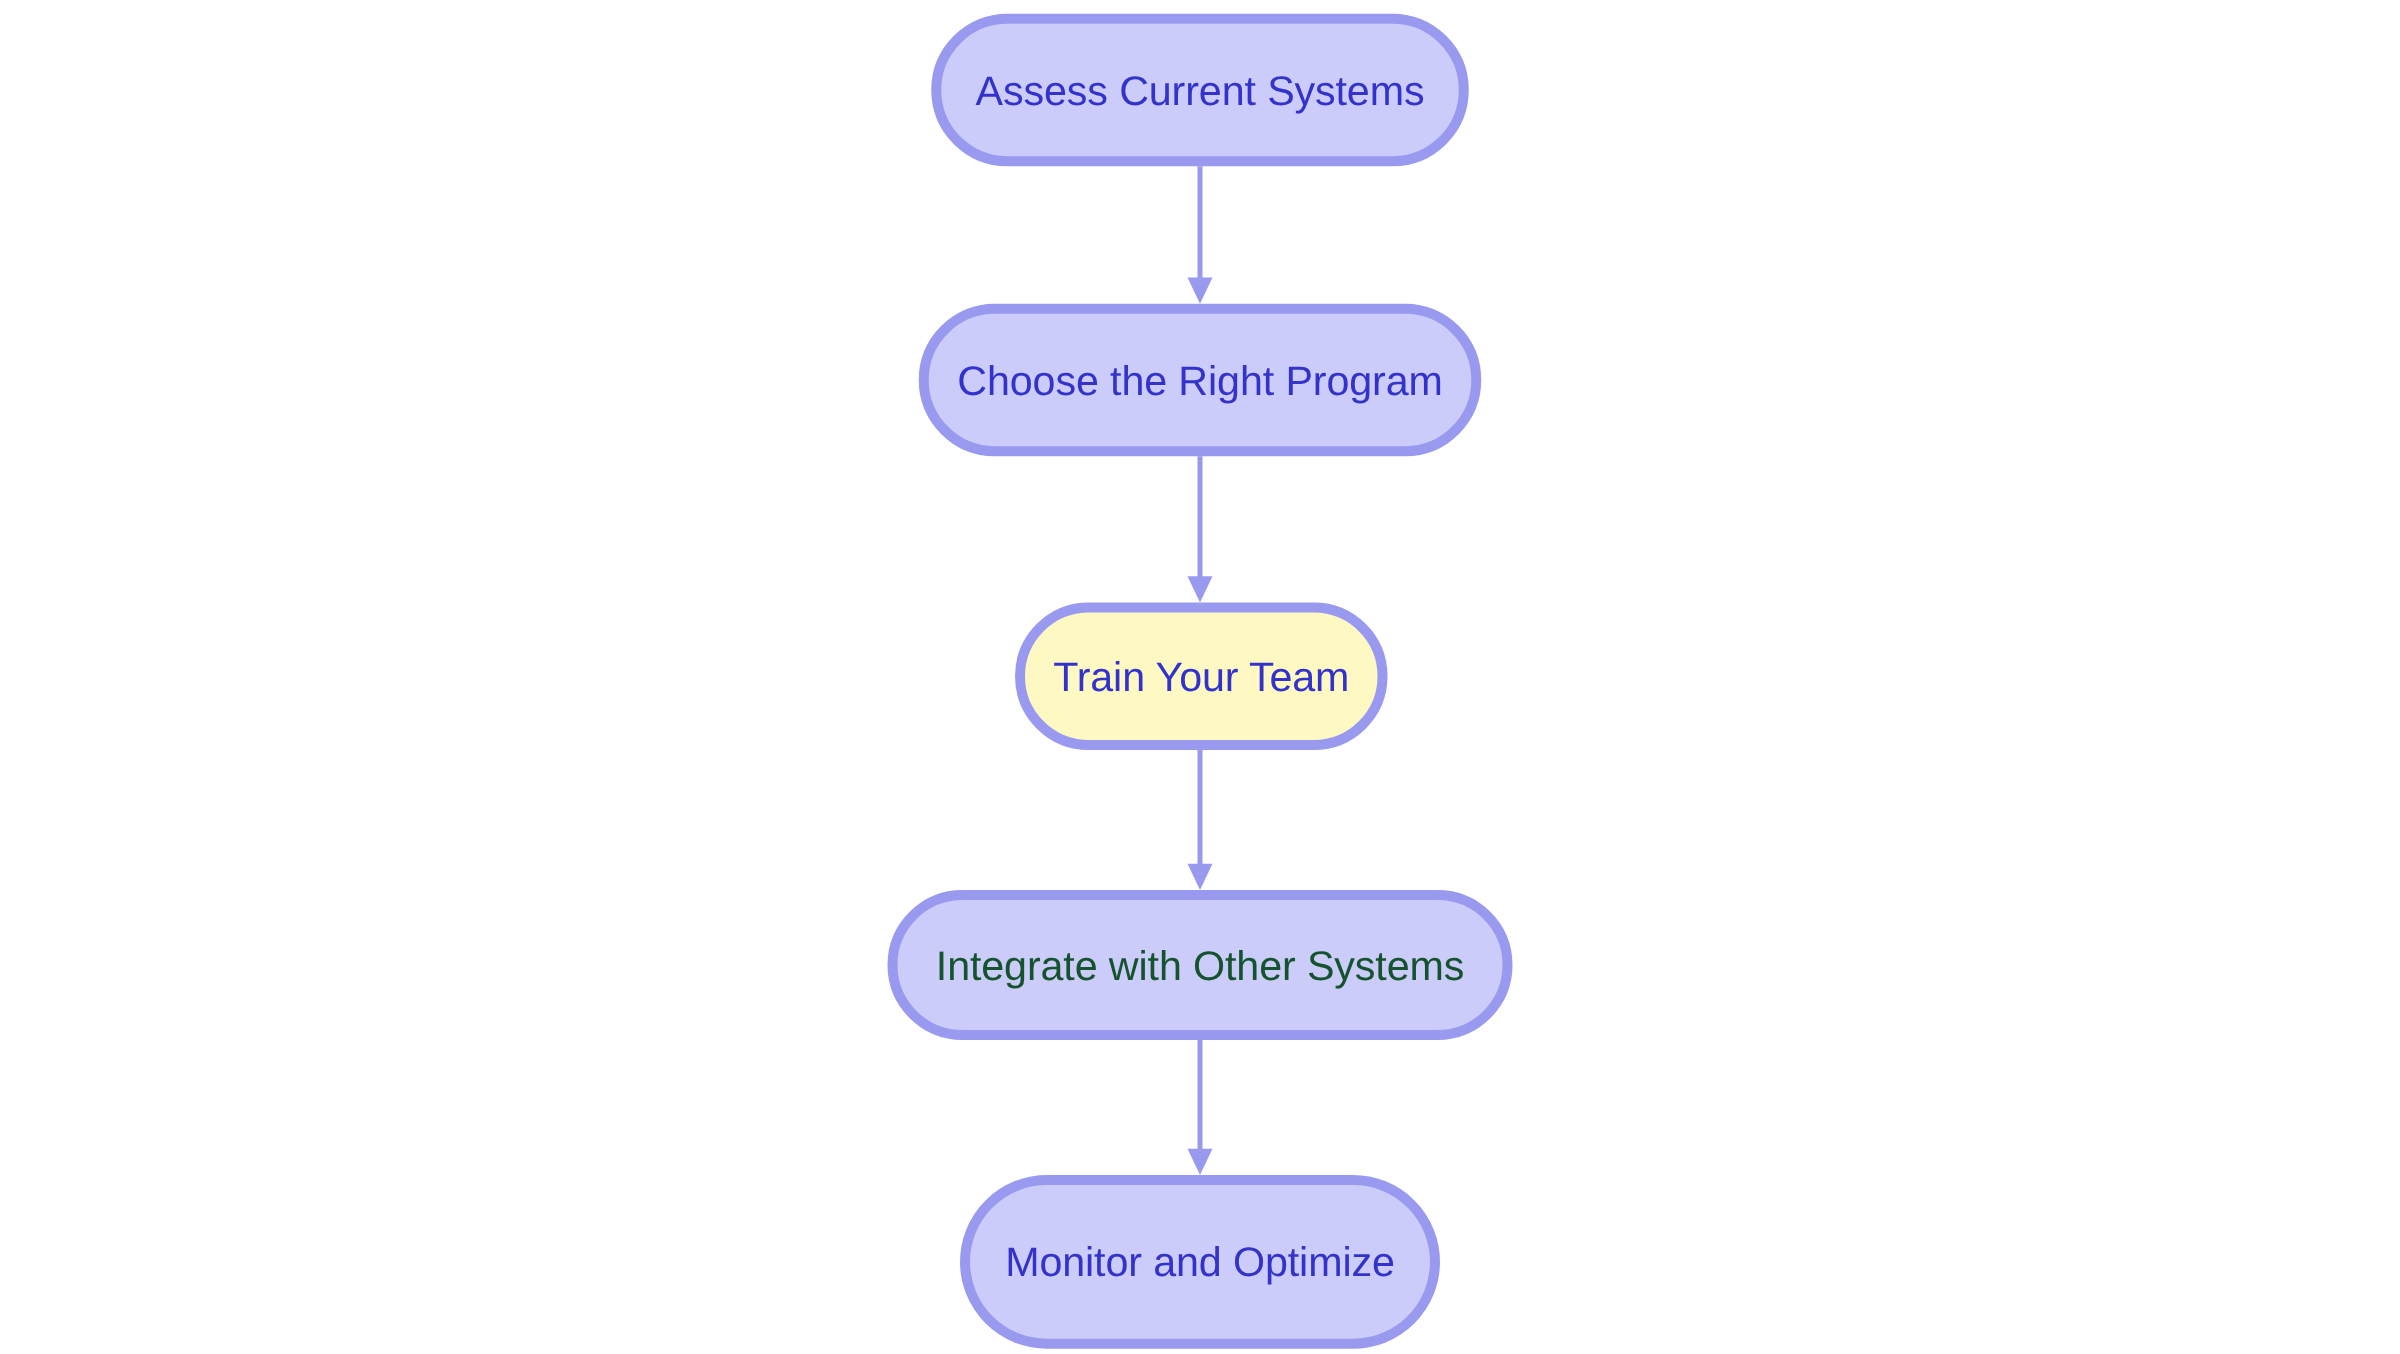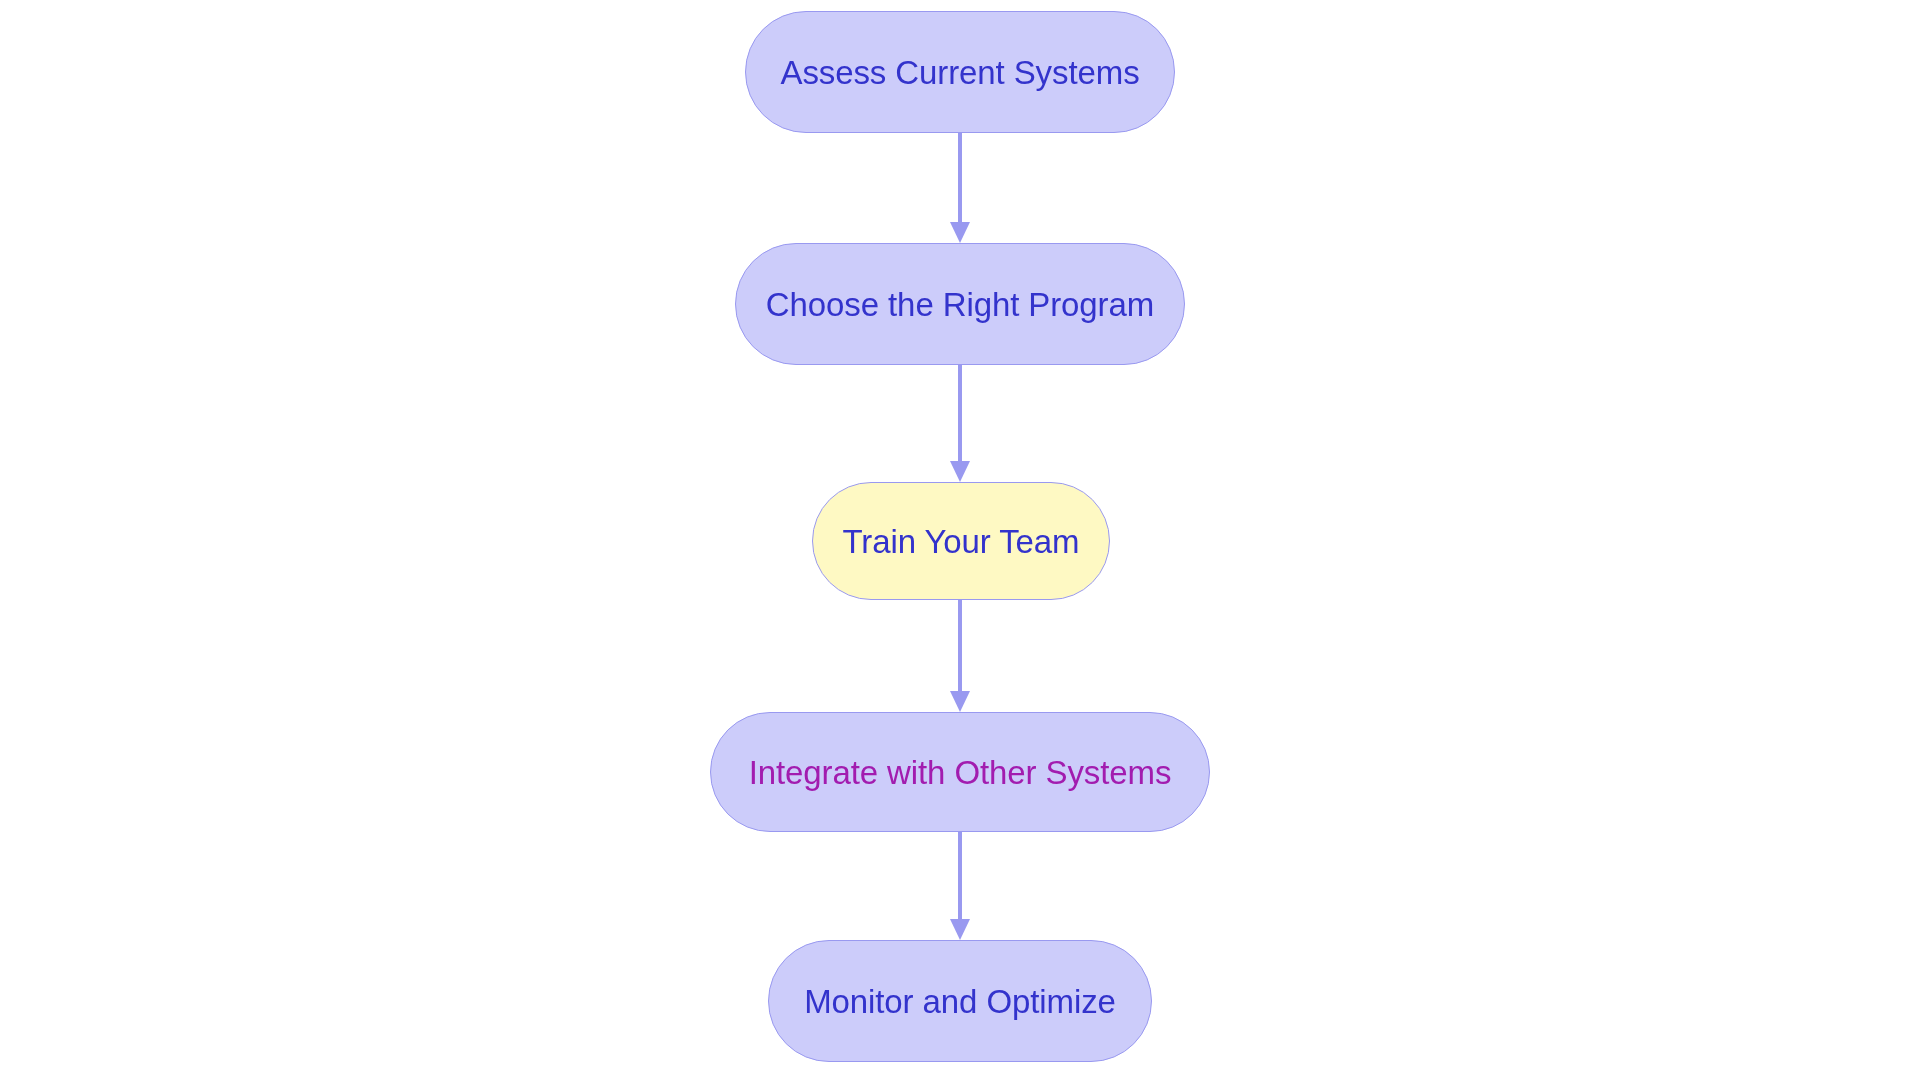--- a/index.html
+++ b/index.html
@@ -19,21 +19,21 @@
     height: 1083px;
     background: #ffffff;
   }
   .flow-node {
     position: absolute;
     box-sizing: border-box;
     display: flex;
     align-items: center;
     justify-content: center;
     background: #ccccfa;
-    border: 1px solid #0369a1;
+    border: 8px solid #0369a1;
     border-radius: 999px;
     color: #3333cc;
     font-family: "Liberation Sans", sans-serif;
     font-size: 33px;
     font-weight: 400;
     letter-spacing: -0.1px;
     white-space: nowrap;
     line-height: 1;
     user-select: none;
   }
@@ -86,20 +86,20 @@
 
   <div class="flow-node" style="left: 745px; top: 11px; width: 430px; height: 122px; background: rgb(204, 204, 250); border-color: rgb(153, 153, 240); color: rgb(51, 51, 204);">
     <span class="flow-node-label">Assess Current Systems</span>
   </div>
   <div class="flow-node" style="left: 735px; top: 243px; width: 450px; height: 122px; background: rgb(204, 204, 250); border-color: rgb(153, 153, 240); color: rgb(51, 51, 204); align-items: center;">
     <span class="flow-node-label">Choose the Right Program</span>
   </div>
   <div class="flow-node" style="left: 812px; top: 482px; width: 298px; height: 118px; background: #fef9c3; border-color: rgb(153, 153, 240); color: rgb(51, 51, 204);">
     <span class="flow-node-label">Train Your Team</span>
   </div>
-  <div class="flow-node" style="left: 710px; top: 712px; width: 500px; height: 120px; background: rgb(204, 204, 250); border-color: rgb(153, 153, 240); color: #a21caf;">
+  <div class="flow-node" style="left: 710px; top: 712px; width: 500px; height: 120px; background: rgb(204, 204, 250); border-color: rgb(153, 153, 240); color: #14532d;">
     <span class="flow-node-label">Integrate with Other Systems</span>
   </div>
-  <div class="flow-node" style="left: 768px; top: 940px; width: 384px; height: 122px; background: rgb(204, 204, 250); border-color: rgb(153, 153, 240); color: rgb(51, 51, 204);">
+  <div class="flow-node" style="left: 768px; top: 940px; width: 384px; height: 139px; background: rgb(204, 204, 250); border-color: rgb(153, 153, 240); color: rgb(51, 51, 204);">
     <span class="flow-node-label">Monitor and Optimize</span>
   </div>
 
 </div>
 
 </body></html>

